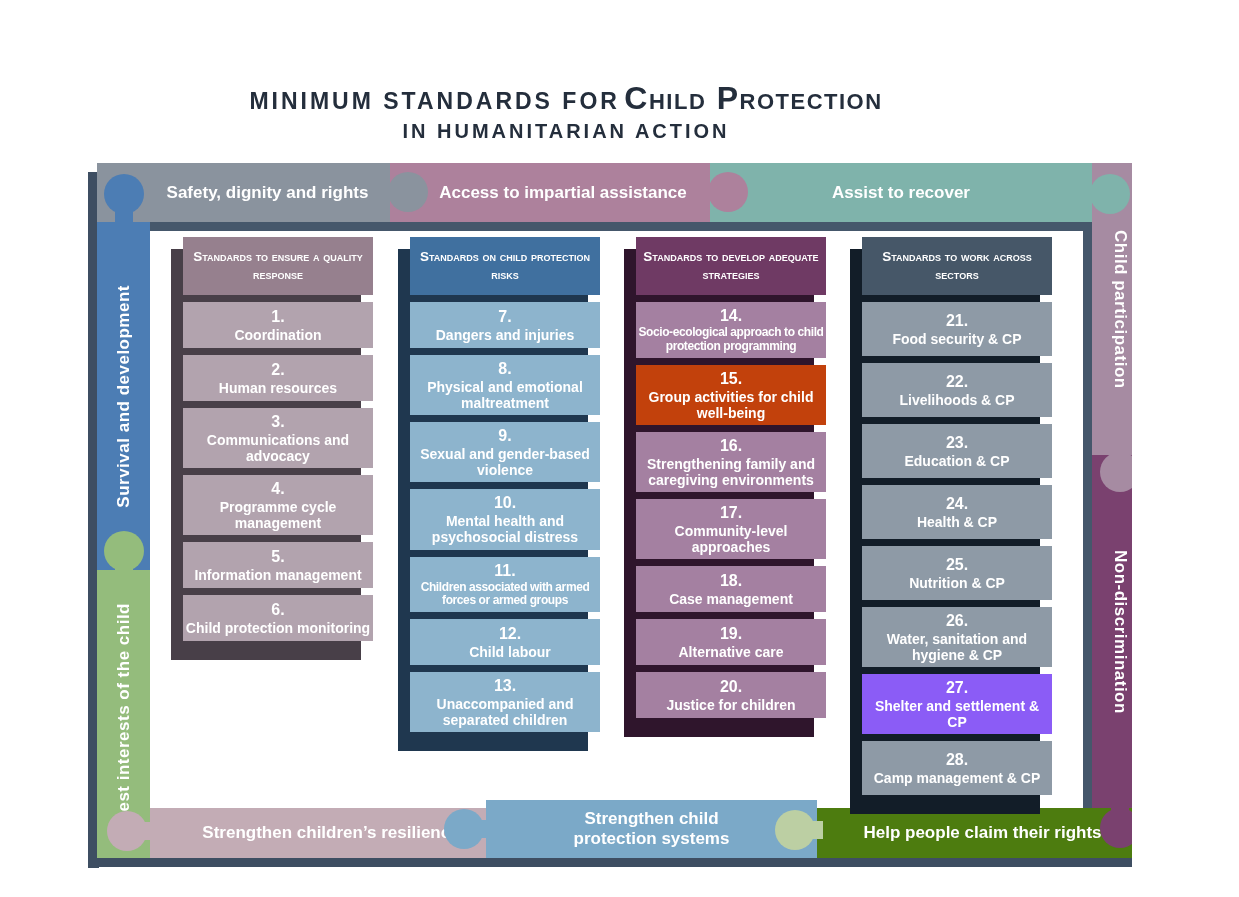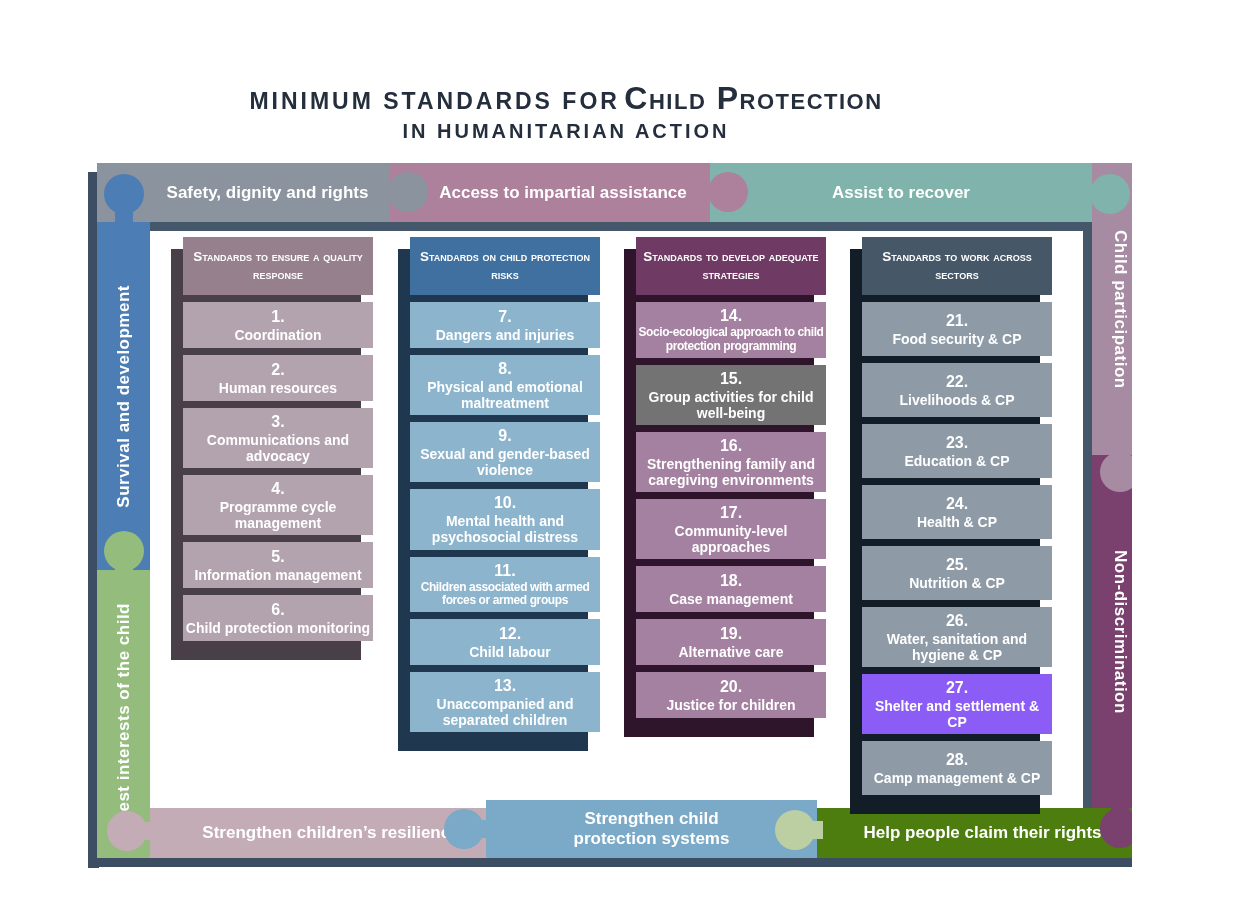--- a/index.html
+++ b/index.html
@@ -180,21 +180,21 @@
           <div class="item-label">Unaccompanied and separated children</div>
         </div>
       </div>
       <div class="column" style="left: 636px;">
         <div class="col-shadow" style="background: rgb(47, 21, 44);"></div>
         <div class="block col-header" style="background: rgb(111, 58, 100);">Standards to develop adequate strategies</div>
         <div class="block item" style="background: rgb(164, 128, 161); min-height: 46px;">
           <div class="item-num">14.</div>
           <div class="item-label tight">Socio-ecological approach to child protection programming</div>
         </div>
-        <div class="block item" style="background: #737373; min-height: 46px;">
+        <div class="block item" style="background: #c2410c; min-height: 46px;">
           <div class="item-num">15.</div>
           <div class="item-label">Group activities for child well-being</div>
         </div>
         <div class="block item" style="background: rgb(164, 128, 161); min-height: 46px;">
           <div class="item-num">16.</div>
           <div class="item-label">Strengthening family and caregiving environments</div>
         </div>
         <div class="block item" style="background: rgb(164, 128, 161); min-height: 46px;">
           <div class="item-num">17.</div>
           <div class="item-label">Community-level approaches</div>

